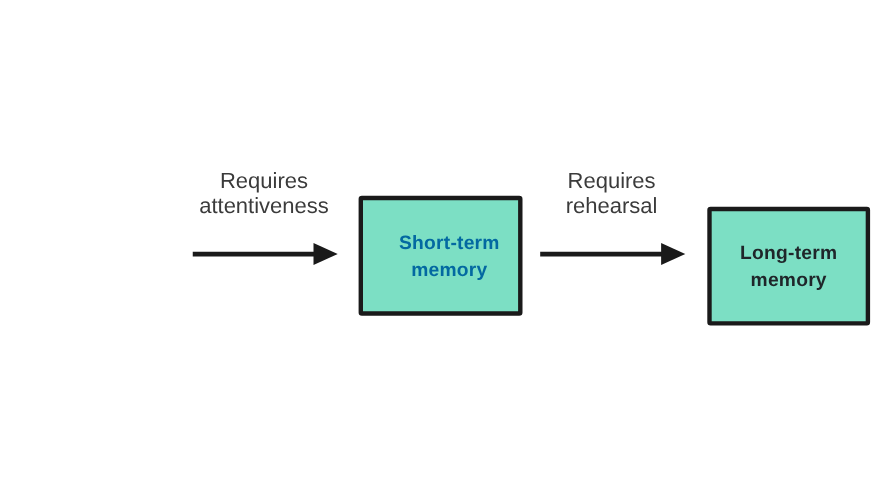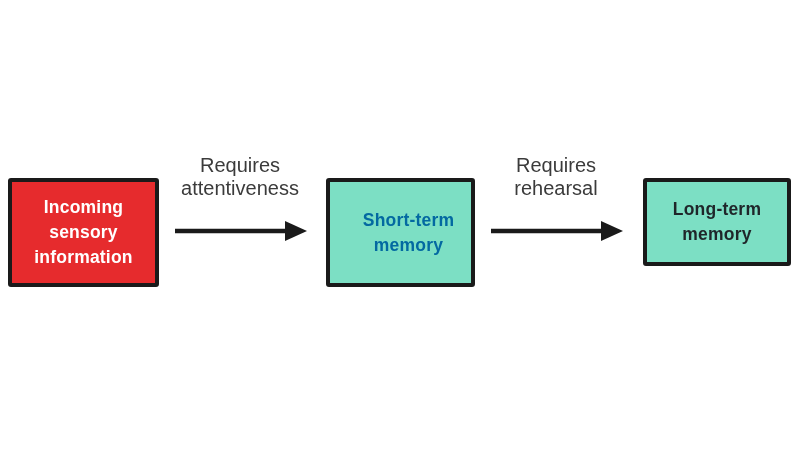--- a/index.html
+++ b/index.html
@@ -44,25 +44,20 @@
   .arrow {
     position: absolute;
     display: block;
   }
 </style>
 </head>
 <body>
 
 <div class="canvas">
 
-  <div class="node" style="left: 8px; top: 178px; width: 151px; height: 109px; background-color: rgb(230, 43, 45);">
-    <span class="node-label" style="color: rgb(255, 255, 255);">Incoming
-sensory
-information</span>
-  </div>
 
   <div class="edge-label" style="left: 170px; top: 154px; color: rgb(59, 59, 59);">Requires
 attentiveness</div>
 
   <svg class="arrow" style="left: 175px; top: 213px;" width="133" height="36" viewBox="0 0 133 36">
     <line x1="0" y1="18" x2="112" y2="18" stroke-width="4.5" stroke="#1a1a1a"></line>
     <polygon points="110,8 132,18 110,28" fill="#1a1a1a"></polygon>
   </svg>
 
   <div class="node" style="left: 326px; top: 178px; width: 149px; height: 109px; background-color: rgb(124, 223, 196);">
@@ -71,18 +66,18 @@
   </div>
 
   <div class="edge-label" style="left: 486px; top: 154px; color: rgb(59, 59, 59);">Requires
 rehearsal</div>
 
   <svg class="arrow" style="left: 491px; top: 213px;" width="133" height="36" viewBox="0 0 133 36">
     <line x1="0" y1="18" x2="112" y2="18" stroke-width="4.5" stroke="#1a1a1a"></line>
     <polygon points="110,8 132,18 110,28" fill="#1a1a1a"></polygon>
   </svg>
 
-  <div class="node" style="left: 643px; top: 178px; width: 148px; height: 88px; background-color: rgb(124, 223, 196);">
+  <div class="node" style="left: 643px; top: 188px; width: 148px; height: 108px; background-color: rgb(124, 223, 196);">
     <span class="node-label" style="color: rgb(31, 38, 42);">Long-term
 memory</span>
   </div>
 
 </div>
 
 </body></html>

